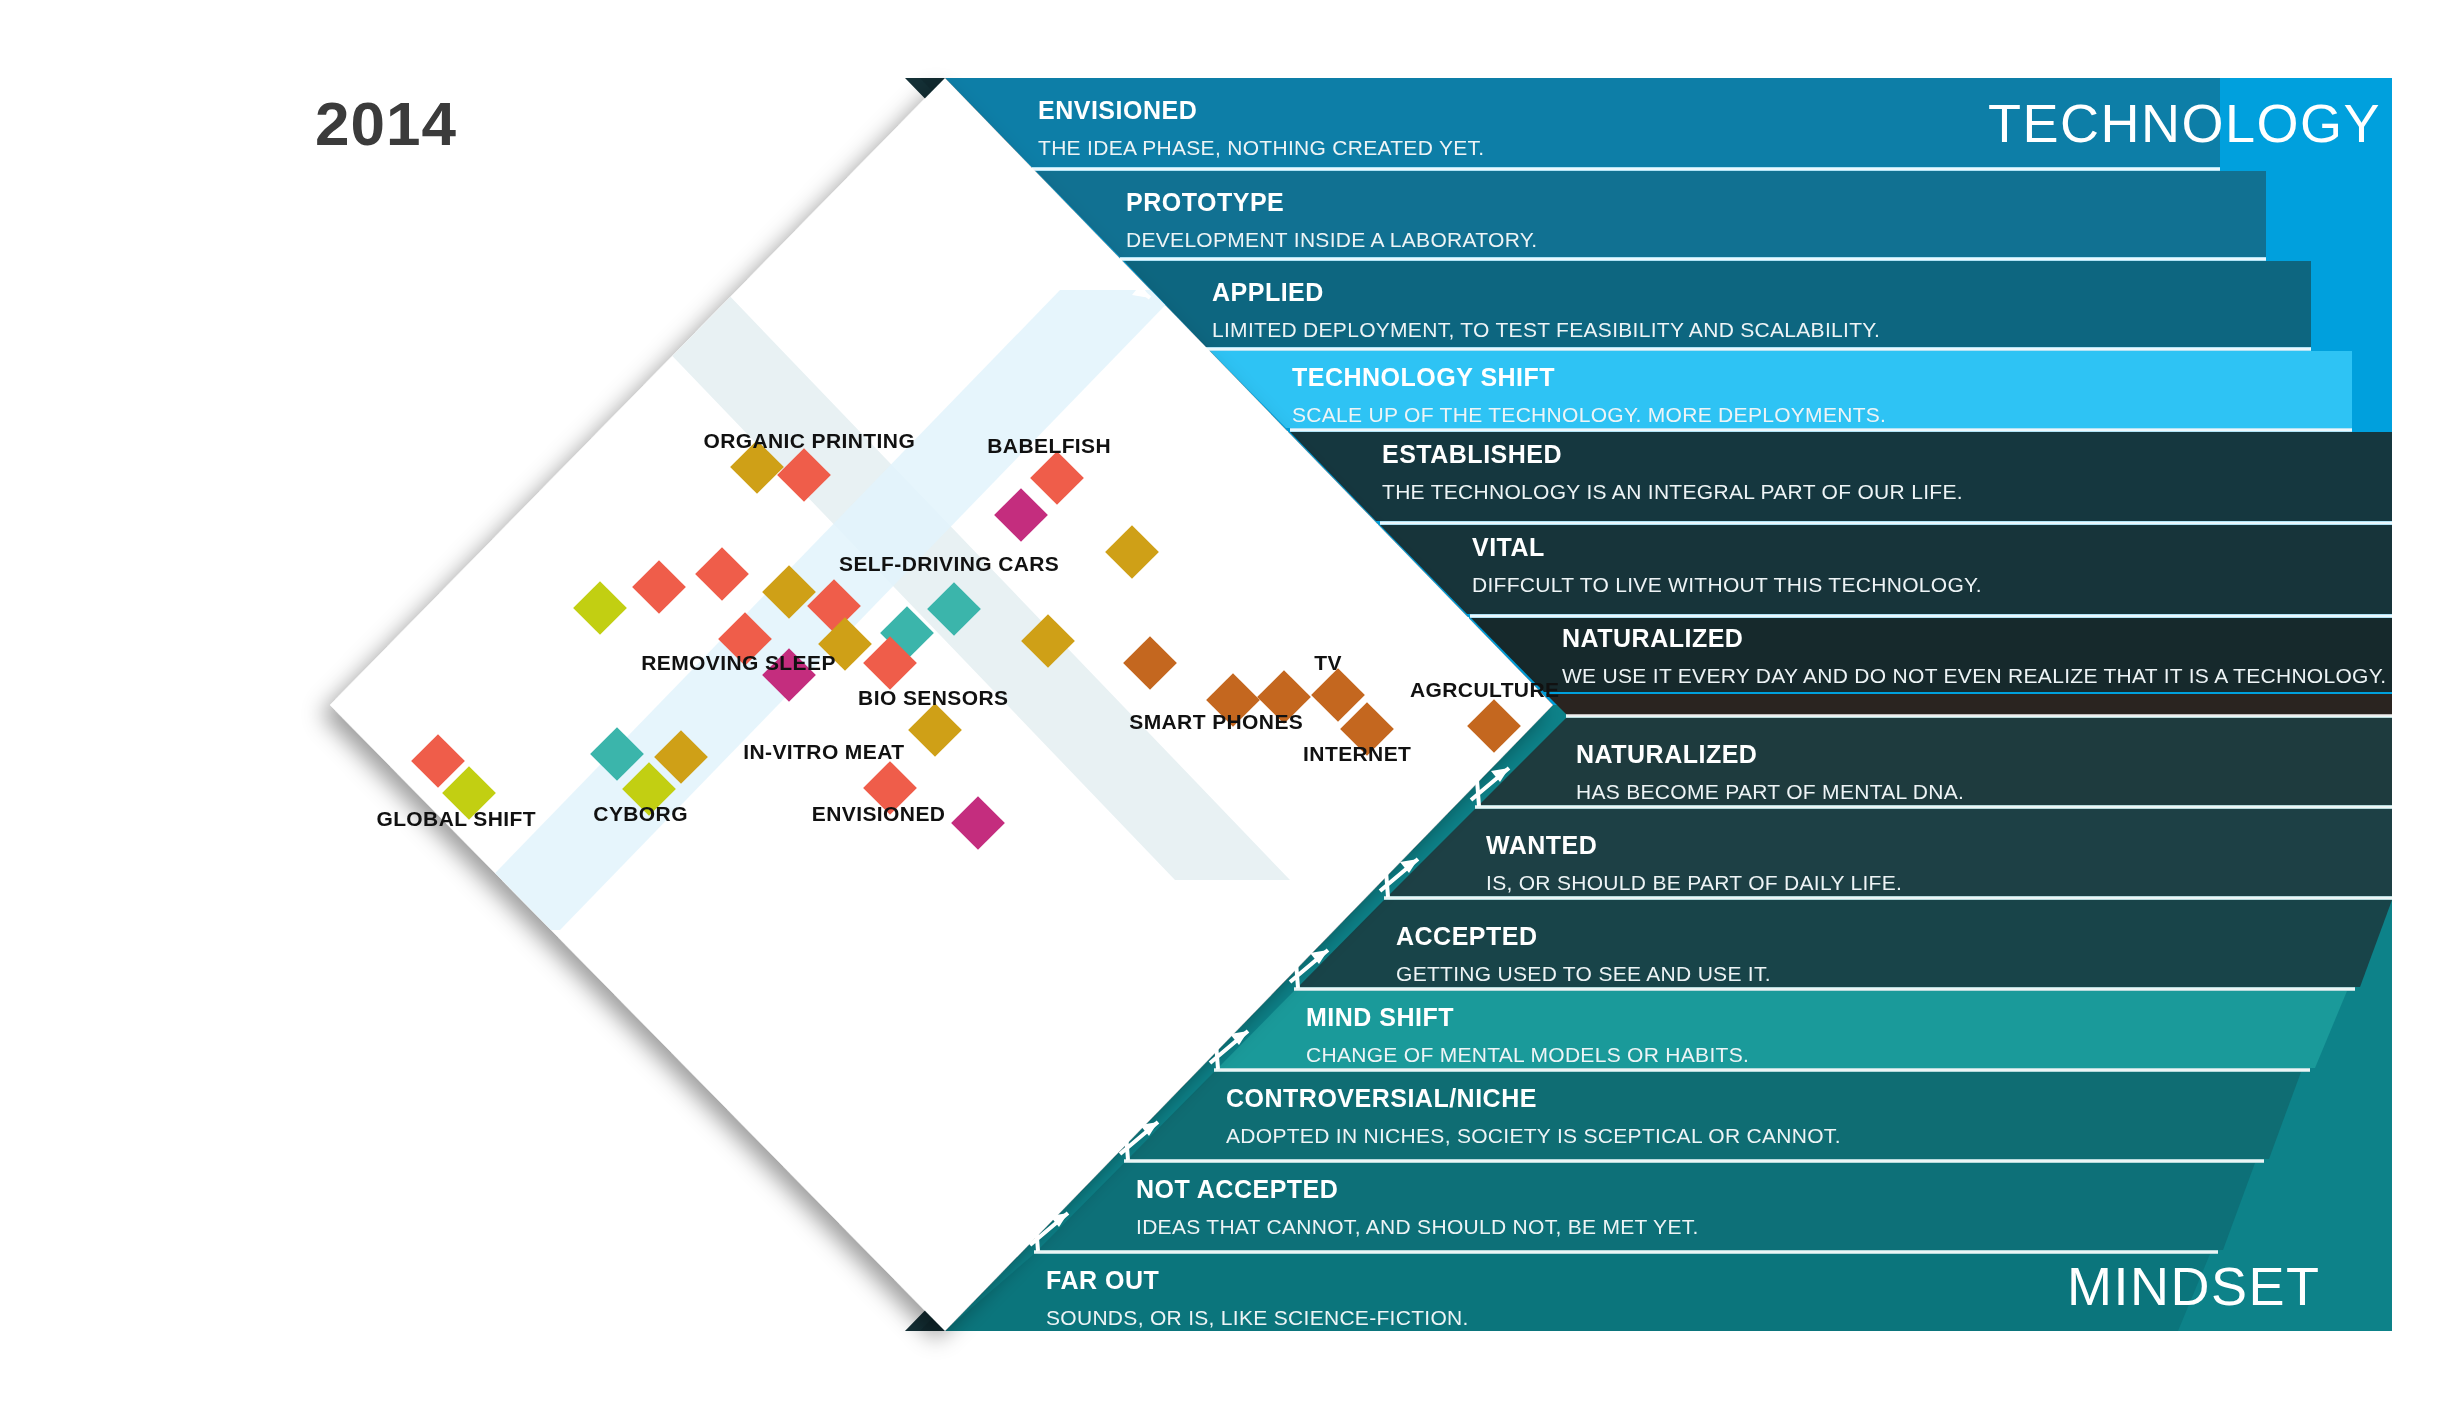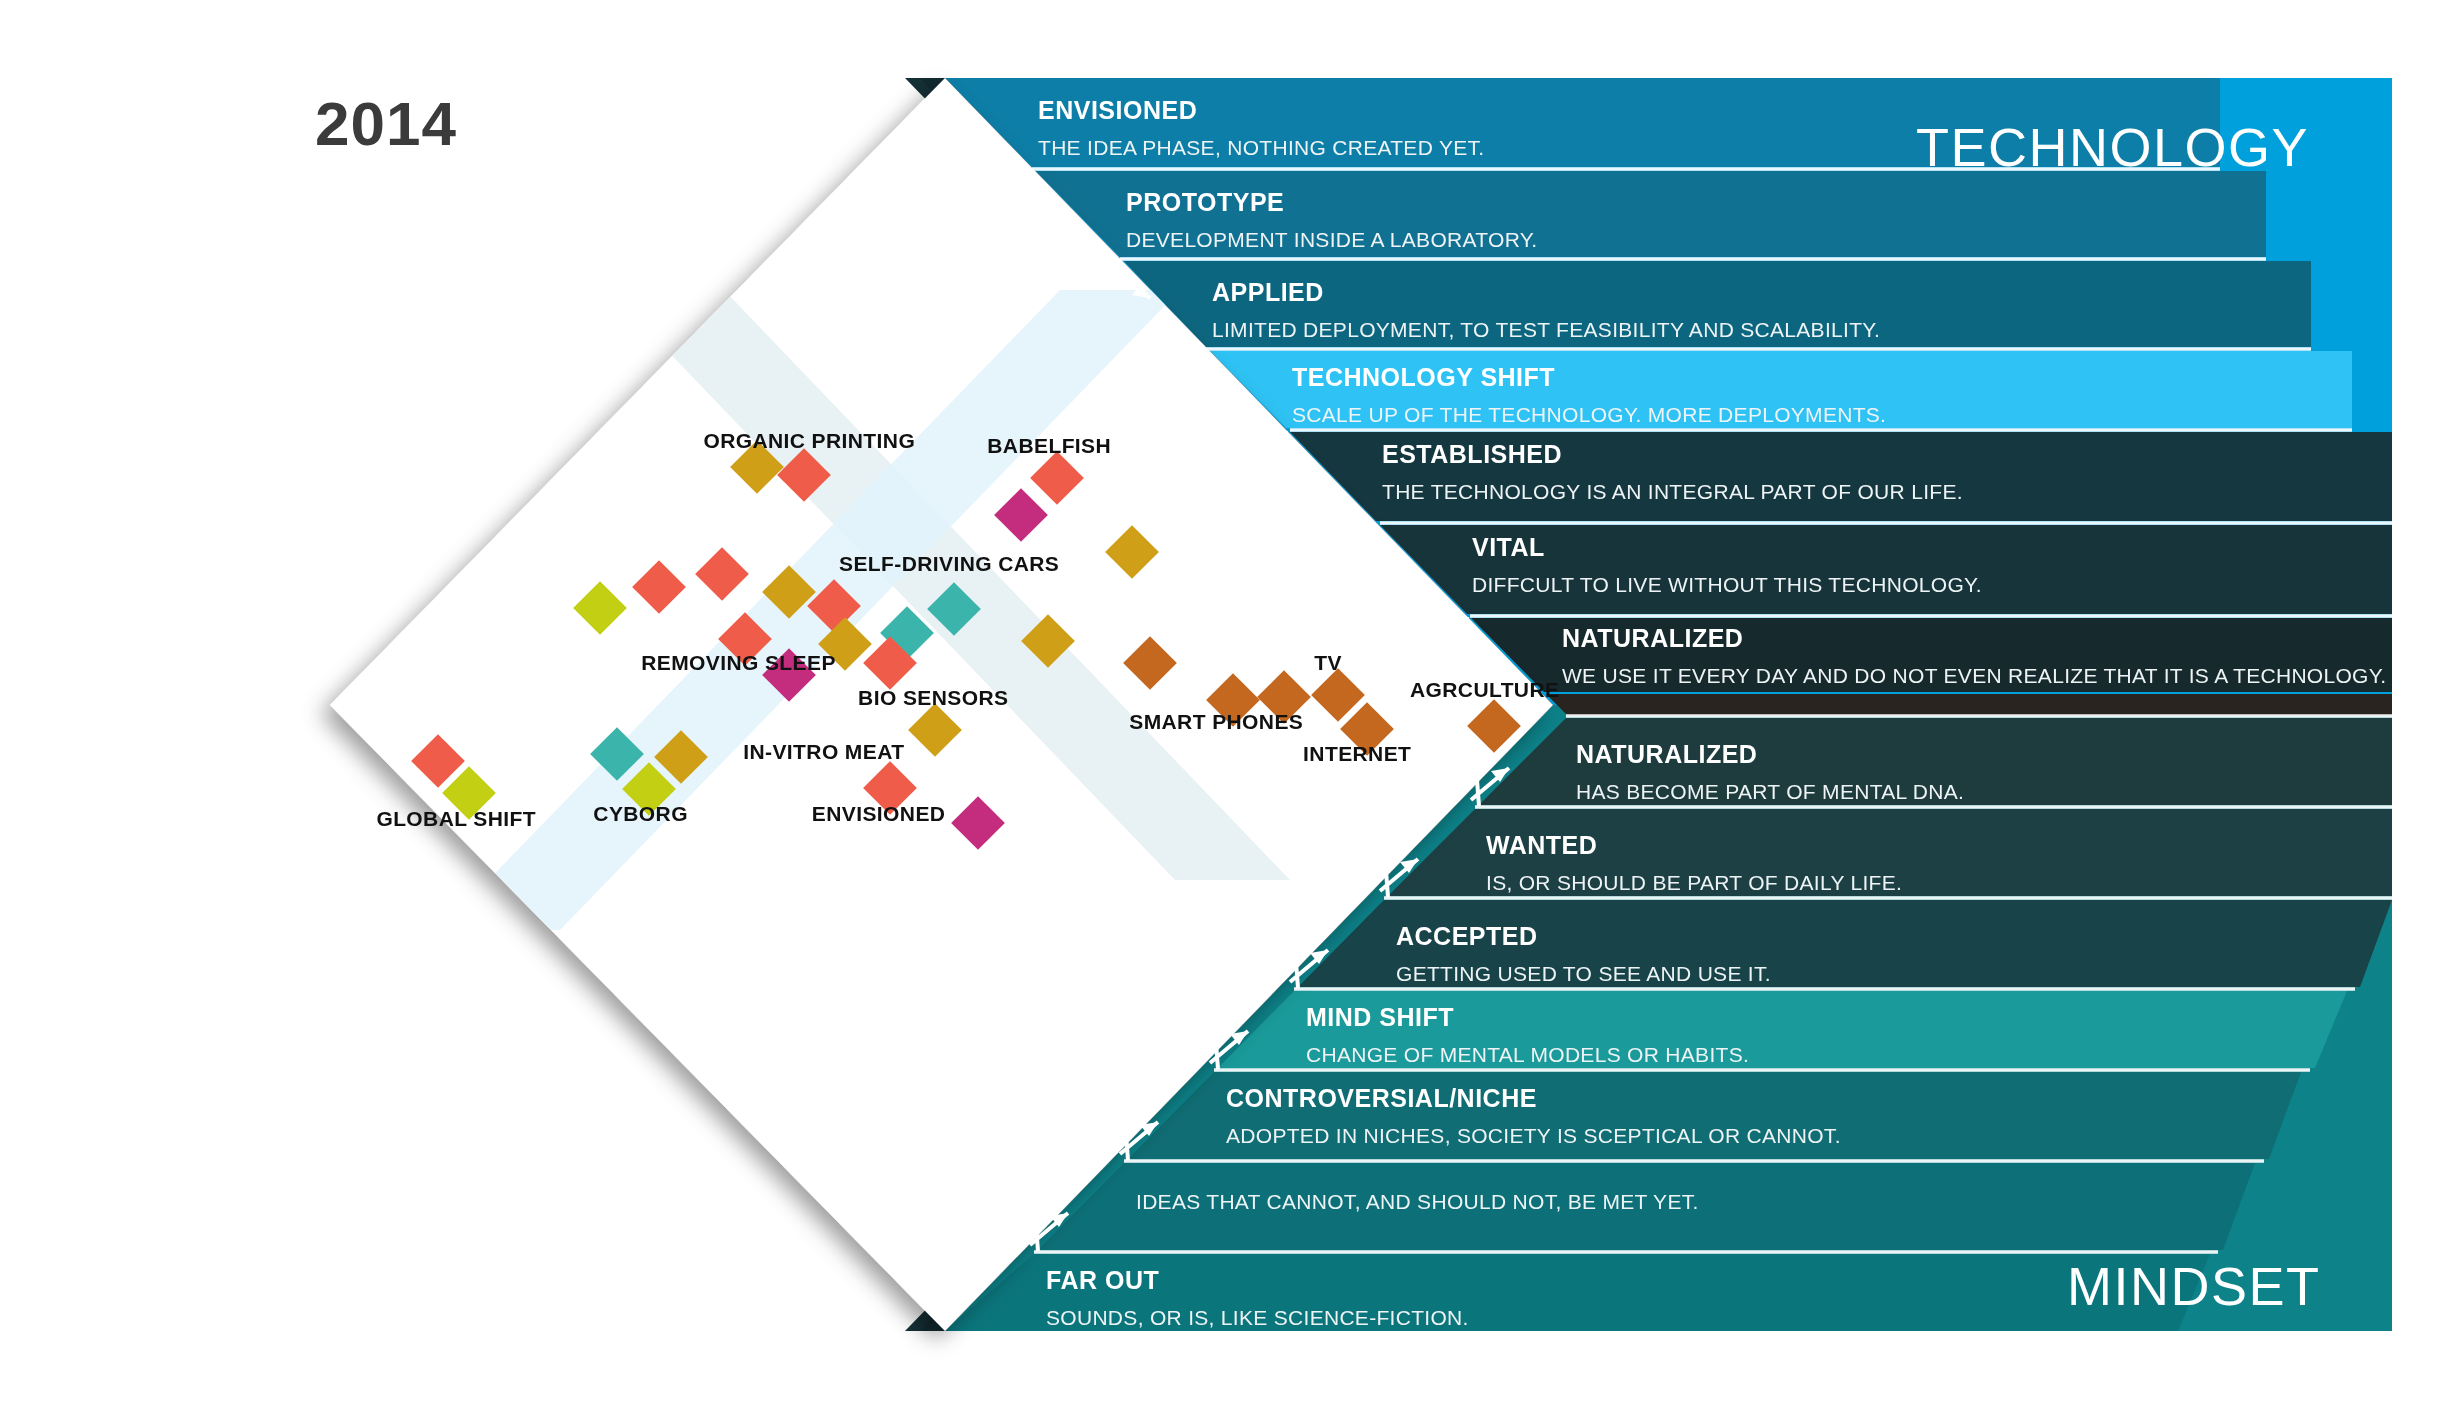--- a/index.html
+++ b/index.html
@@ -9,21 +9,21 @@
   #stage{position:absolute;left:0;top:0;width:2458px;height:1406px;border-radius:7px;}
   #svgroot{position:absolute;left:0;top:0;width:2458px;height:1406px;}
 
   
   .year{position:absolute;left:315px;top:88px;font-size:62px;font-weight:bold;
         color:#3b3b3b;letter-spacing:1px;}
 
   
   .side-head{position:absolute;color:#ffffff;font-size:54px;font-weight:400;
              letter-spacing:1.5px;white-space:nowrap;}
-  #tech-head{left:1916px;top:92px;margin-top:24px;}
+  #tech-head{left:1988px;top:92px;}
   #mind-head{left:2067px;top:1255px;}
 
   
   .band-label{position:absolute;white-space:nowrap;pointer-events:none;}
   .band-title{color:#ffffff;font-size:25px;font-weight:bold;letter-spacing:.5px;
               display:block;line-height:1;}
   .band-desc{color:#eef4f6;font-size:21px;font-weight:400;letter-spacing:.3px;
              display:block;line-height:1;margin-top:14px;}
 
   
@@ -192,20 +192,21 @@
   </div>
   <div class="band-label" style="left:1306px;top:1005px">
     <span class="band-title">MIND SHIFT</span>
     <span class="band-desc">CHANGE OF MENTAL MODELS OR HABITS.</span>
   </div>
   <div class="band-label" style="left:1226px;top:1086px">
     <span class="band-title">CONTROVERSIAL/NICHE</span>
     <span class="band-desc">ADOPTED IN NICHES, SOCIETY IS SCEPTICAL OR CANNOT.</span>
   </div>
   <div class="band-label" style="left:1136px;top:1177px">
+    <span class="band-title">NOT ACCEPTED</span>
     <span class="band-desc">IDEAS THAT CANNOT, AND SHOULD NOT, BE MET YET.</span>
   </div>
   <div class="band-label" style="left:1046px;top:1268px">
     <span class="band-title">FAR OUT</span>
     <span class="band-desc">SOUNDS, OR IS, LIKE SCIENCE-FICTION.</span>
   </div>
 
   <div id="scatter-layer">
       <div class="marker" style="left: 738.485px; top: 448.195px; background: rgb(207, 160, 23);"></div>
       <div class="marker" style="left: 784.74px; top: 456.17px; background: rgb(239, 93, 74);"></div>

